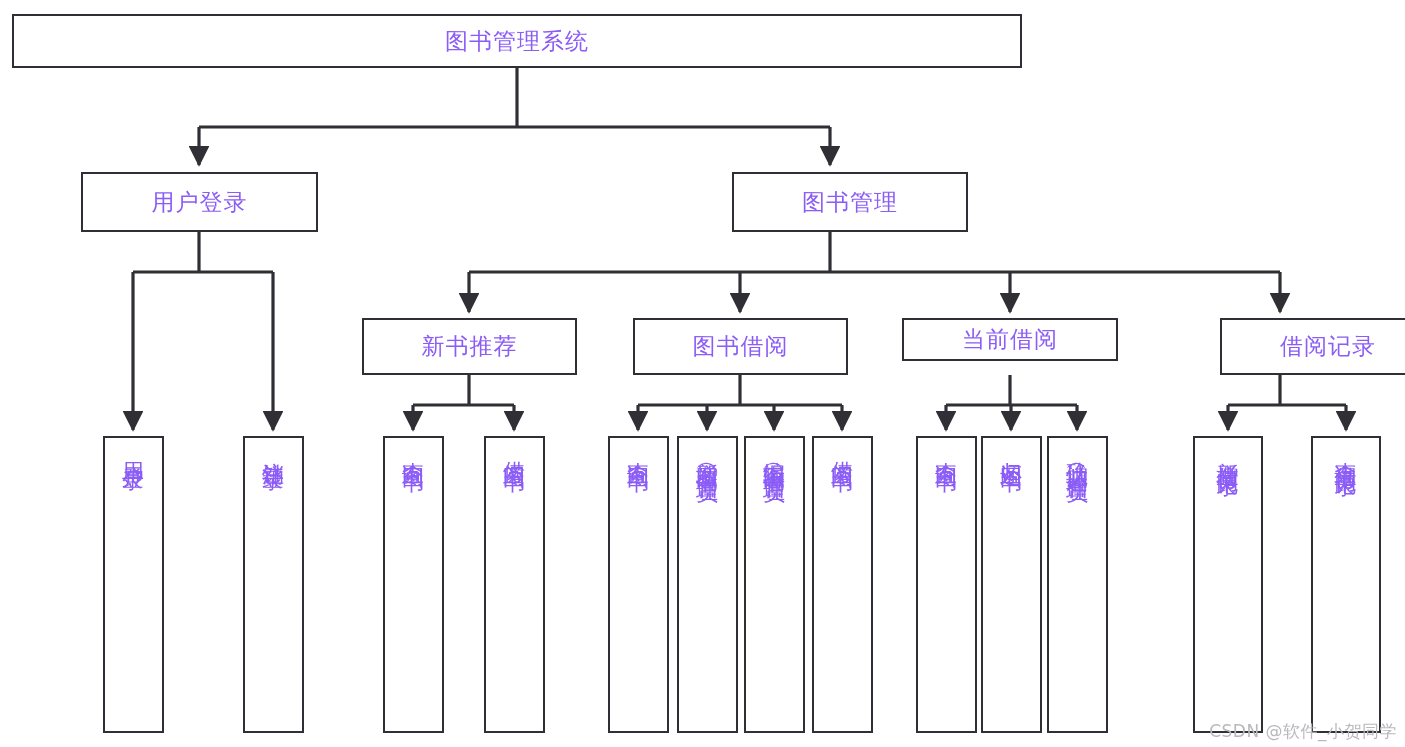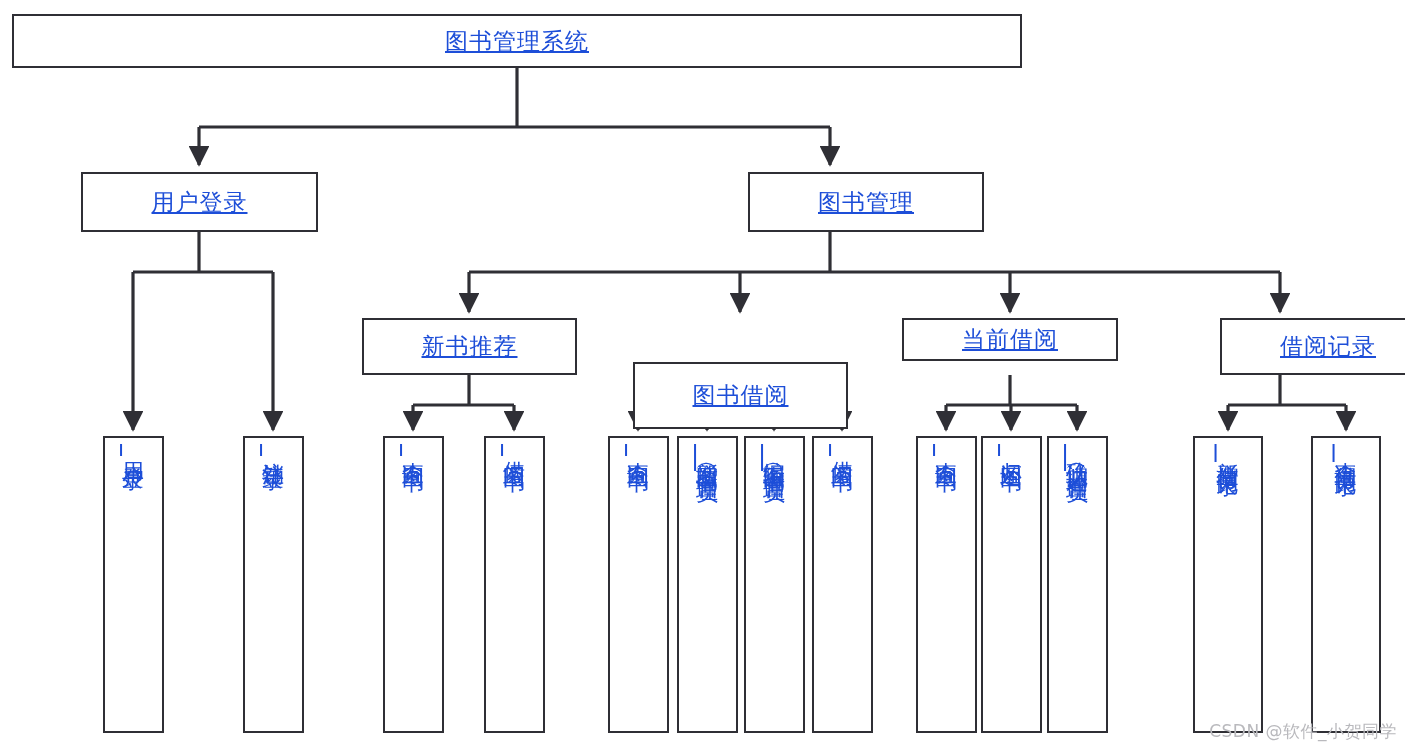--- a/index.html
+++ b/index.html
@@ -13,22 +13,21 @@
   #stage{position:relative;width:1405px;height:747px;background:#ffffff;}
   svg#wires{position:absolute;left:0;top:0;width:1405px;height:747px;}
   .node{
     position:absolute;
     box-sizing:border-box;
     background:#ffffff;
     border:2.5px solid #2f2f35;
     display:flex;
     align-items:center;
     justify-content:center;
-    color:#1d4ed8;
-    text-decoration:underline;
+    color:#8b5cf6;
   }
   .node.h{ 
     font-size:23px;
     letter-spacing:1px;
     line-height:1;
   }
   .node.v{ 
     font-size:22px;
     padding:6px 0;
     align-items:flex-start;
@@ -112,29 +111,29 @@
   </svg>
 
   <div class="node h" style="left:12px;top:14px;width:1010px;height:54px;">
     <span>图书管理系统</span>
   </div>
 
   <div class="node h" style="left:81px;top:172px;width:237px;height:60px;">
     <span>用户登录</span>
   </div>
 
-  <div class="node h" style="left:748px;top:172px;width:236px;height:60px;">
+  <div class="node h" style="left:732px;top:172px;width:236px;height:60px;">
     <span>图书管理</span>
   </div>
 
   <div class="node h" style="left:362px;top:318px;width:215px;height:57px;justify-content:center;">
     <span>新书推荐</span>
   </div>
 
-  <div class="node h" style="left:633px;top:318px;width:215px;height:67px;margin-top:44px;">
+  <div class="node h" style="left:633px;top:318px;width:215px;height:57px;">
     <span>图书借阅</span>
   </div>
 
   <div class="node h" style="left:902px;top:318px;width:216px;height:43px;">
     <span>当前借阅</span>
   </div>
 
   <div class="node h" style="left:1220px;top:318px;width:216px;height:57px;">
     <span>借阅记录</span>
   </div>

